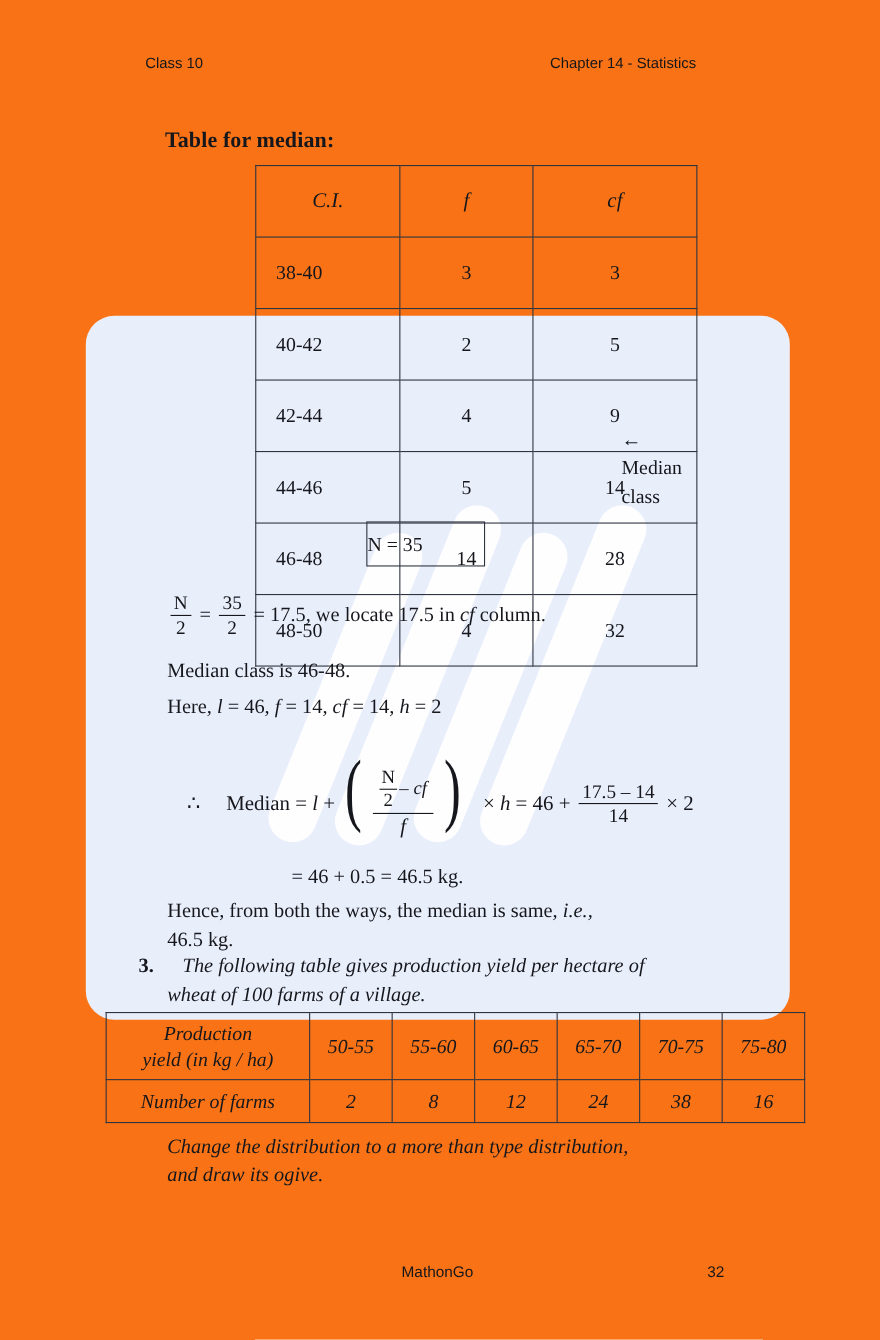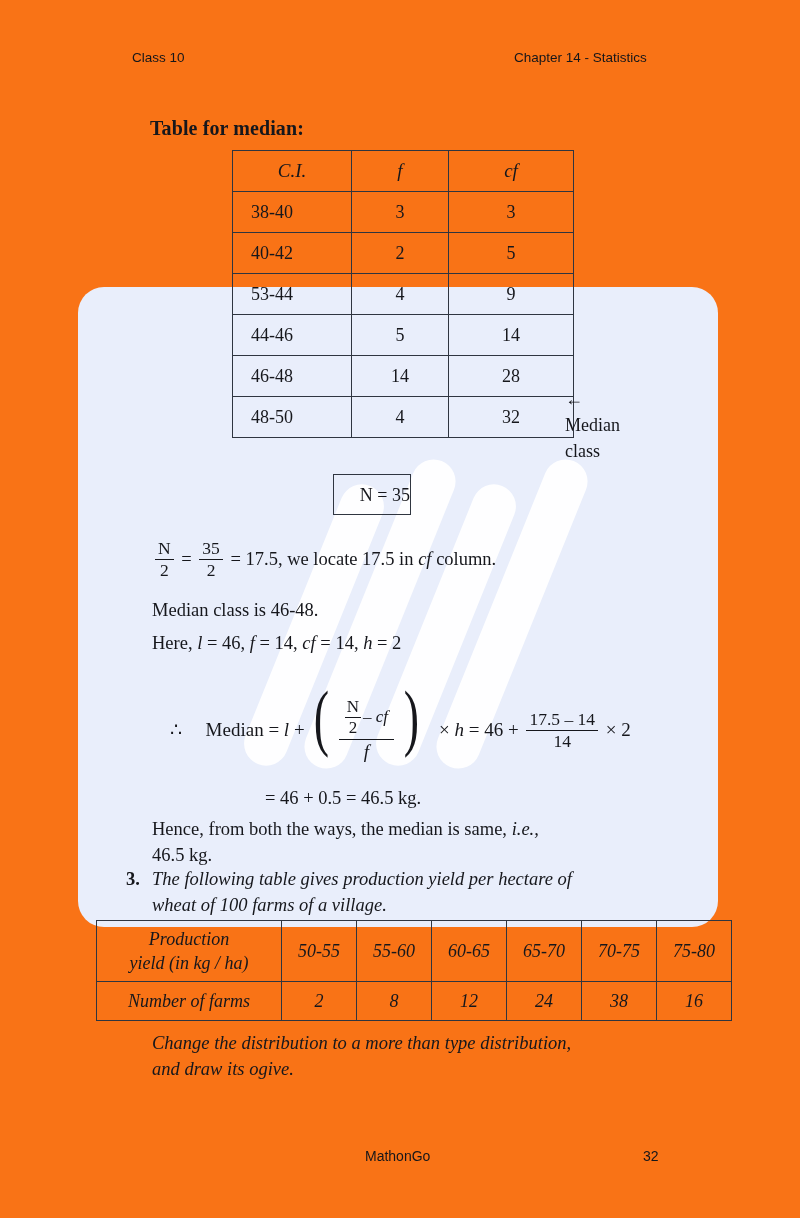--- a/index.html
+++ b/index.html
@@ -51,21 +51,21 @@
     top: 50px;
     left: 0;
     width: 800px;
     height: 22px;
     font-family: "Liberation Sans", sans-serif;
     font-size: 13.5px;
     color: #15161a;
     z-index: 5;
   }
   .runhead .left  { position: absolute; left: 132px; top: 0; }
-  .runhead .right { position: absolute; left: 514px; top: 0; }
+  .runhead .right { position: absolute; left: 500px; top: 0; }
 
   
   .sec-heading {
     position: absolute;
     left: 150px;
     top: 117px;
     font-size: 20px;
     font-weight: bold;
     letter-spacing: .1px;
     z-index: 5;
@@ -78,37 +78,37 @@
     top: 150px;
     border-collapse: collapse;
     z-index: 5;
     background: transparent;
   }
   .median-table td {
     border: 1px solid #2f3540;
     text-align: center;
     font-size: 18px;
     height: 40px;
-    padding: 0;
+    padding: 12px;
     line-height: 40px;
   }
   .median-table .c-ci { width: 100px; }
   .median-table .c-f  { width: 96px; }
   .median-table .c-cf { width: 124px; }
   .median-table .hdr td { font-style: italic; font-size: 19px; }
   .median-table .c-ci.body { text-align: left; padding-left: 18px; }
 
   .n-total {
     position: absolute;
     left: 333px;
     top: 474px;
-    width: 78px;
+    width: 108px;
     height: 41px;
     line-height: 41px;
-    text-align: right;
+    text-align: left;
     border: 1px solid #2f3540;
     font-size: 18px;
     z-index: 5;
     box-sizing: border-box;
   }
 
   .median-annot {
     position: absolute;
     left: 565px;
     top: 360px;
@@ -267,21 +267,21 @@
       <td class="c-ci body">38-40</td>
       <td class="c-f">3</td>
       <td class="c-cf">3</td>
     </tr>
     <tr>
       <td class="c-ci body">40-42</td>
       <td class="c-f">2</td>
       <td class="c-cf">5</td>
     </tr>
     <tr>
-      <td class="c-ci body">53-44</td>
+      <td class="c-ci body">42-44</td>
       <td class="c-f">4</td>
       <td class="c-cf">9</td>
     </tr>
     <tr>
       <td class="c-ci body">44-46</td>
       <td class="c-f">5</td>
       <td class="c-cf">14</td>
     </tr>
     <tr>
       <td class="c-ci body">46-48</td>
@@ -369,21 +369,21 @@
 
   <div class="body-text" style="left:152px; top:816px; width:540px;">
     <span>Hence, from both the ways, the median is same,</span>
     <span class="i">i.e.,</span>
     <br>
     <span>46.5 kg.</span>
   </div>
 
   <div class="body-text" style="left:126px; top:866px; width:570px; font-style:italic;">
     <span style="font-weight:bold; font-style:normal; position:absolute; left:0; top:0;">3.</span>
-    <span style="display:inline-block; margin-left:26px;">The following table gives production yield per hectare of</span>
+    <span style="display:inline-block; margin-left:40px;">The following table gives production yield per hectare of</span>
     <br>
     <span style="display:inline-block; margin-left:26px;">wheat of 100 farms of a village.</span>
   </div>
 
   <table class="prod-table">
     <tbody>
         <tr class="head">
       <td class="rowlabel" style="white-space:pre-line;border-radius:23px;">Production
 yield (in kg / ha)</td>
       <td class="c">50-55</td>

